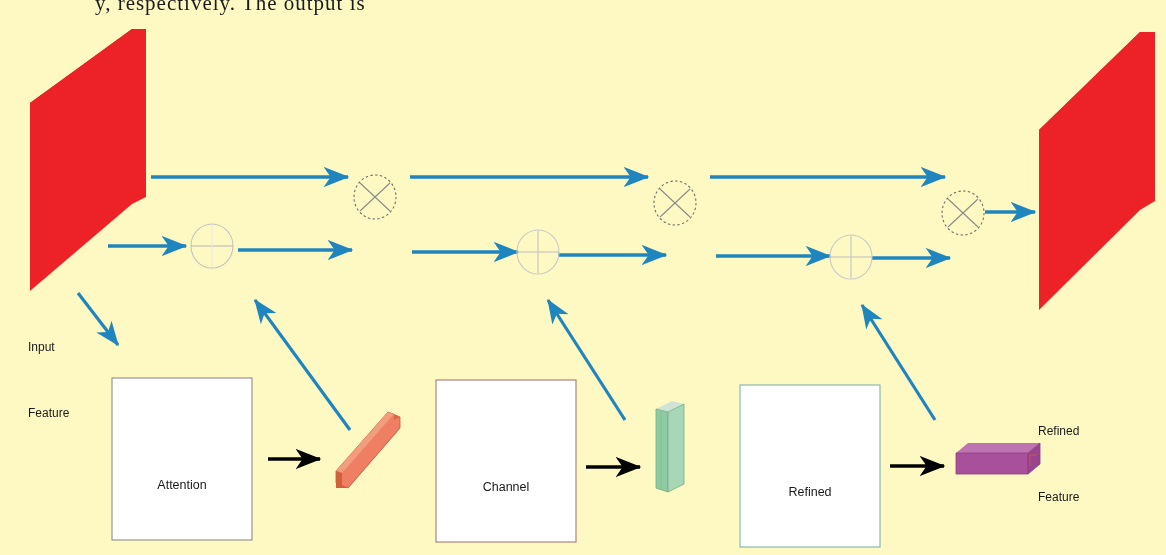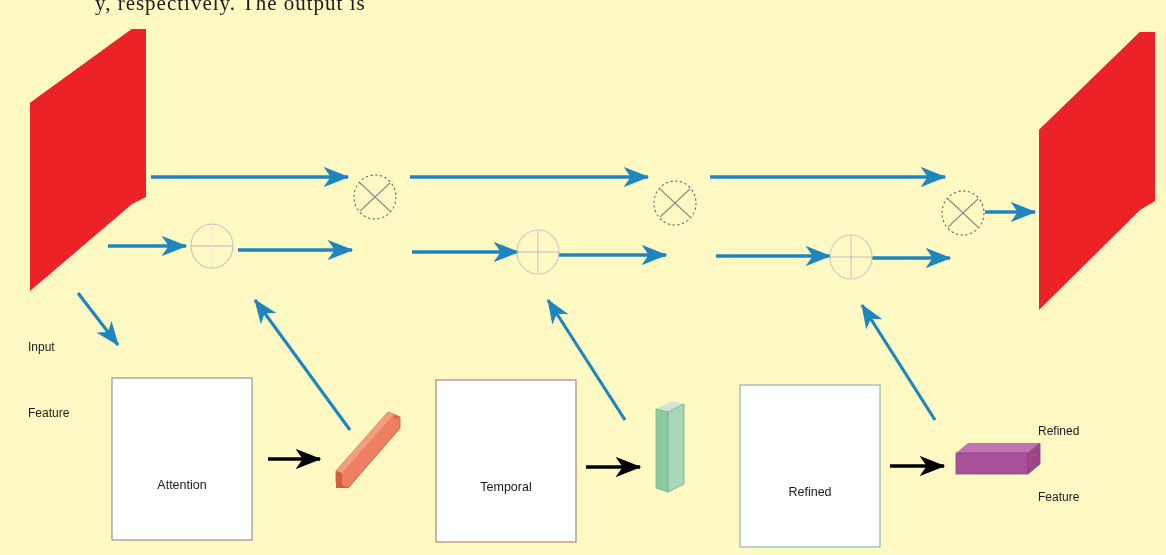--- a/index.html
+++ b/index.html
@@ -148,21 +148,21 @@
     <div>Refined</div>
     <div>Feature</div>
   </div>
 
   <div class="boxlbl" style="left:112px;top:418px;width:140px;">
     <div>Attention</div>
     
   </div>
 
   <div class="boxlbl" style="left:436px;top:420px;width:140px;">
-    <div>Temporal</div>
+    <div>Channel</div>
     
     
   </div>
 
   <div class="boxlbl" style="left:740px;top:425px;width:140px;">
     <div>Refined</div>
     
     
   </div>
 

